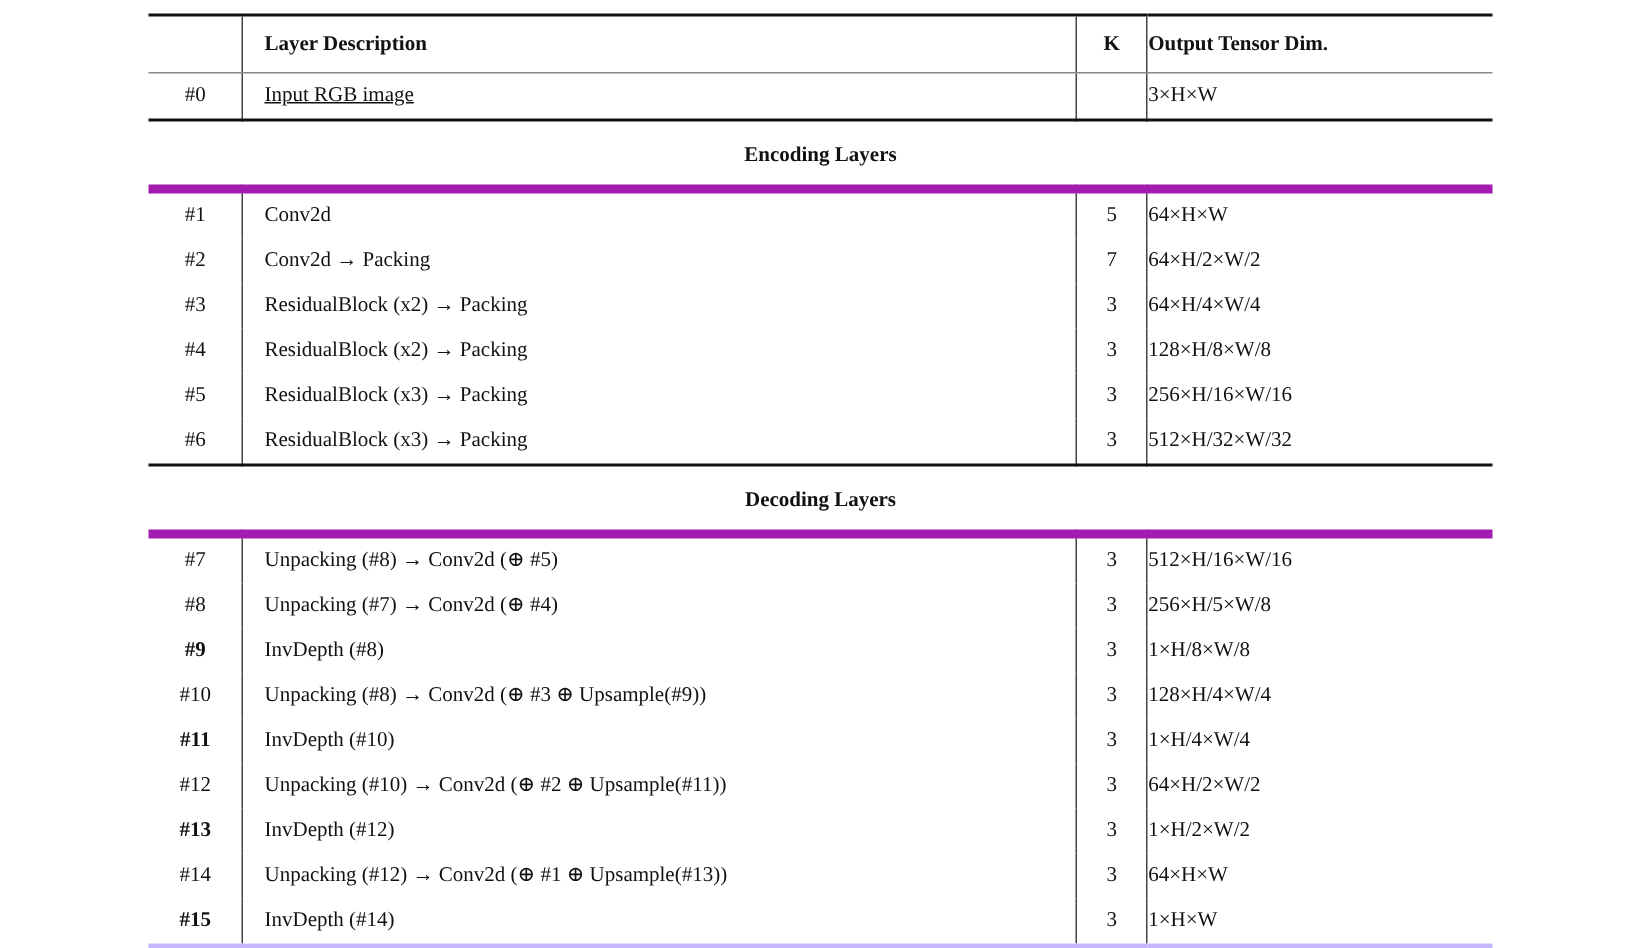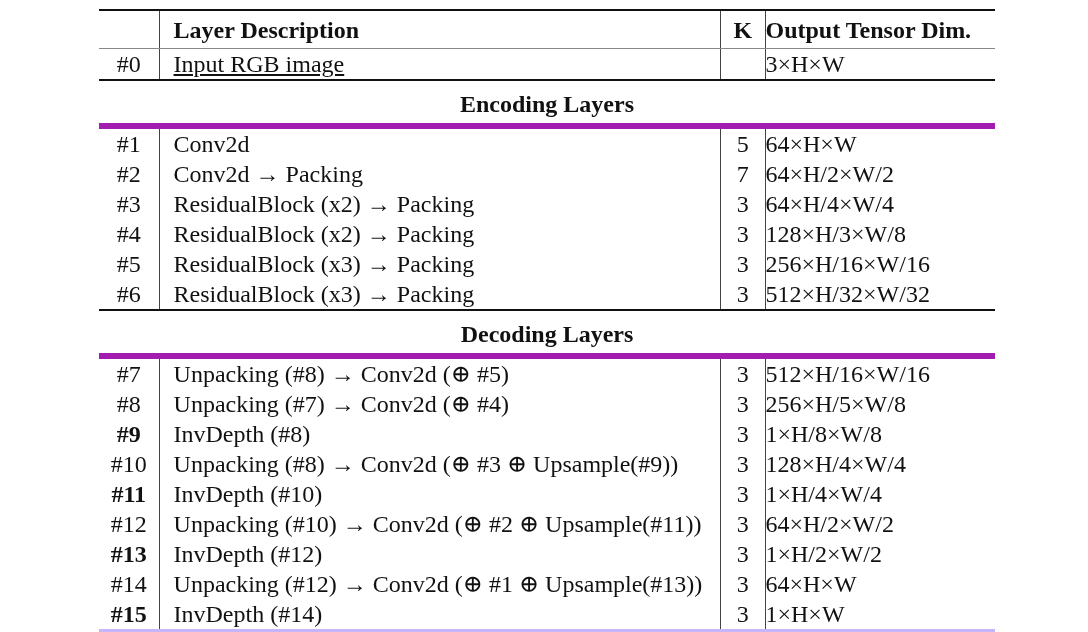--- a/index.html
+++ b/index.html
@@ -17,21 +17,21 @@
     }
     .table-wrap {
       position: absolute;
       left: 99px;
       top: 9px;
       width: 896px;
     }
     table {
       border-collapse: collapse;
       width: 896px;
-      font-size: 24px;
+      font-size: 14px;
       line-height: 30px;
     }
     td, th {
       padding: 0;
       height: 30px;
       white-space: nowrap;
     }
     .top-rule { border-top: 2px solid #111; }
     .head th { font-weight: bold; height: 37px; }
     .head-sep td, .head-sep th { border-bottom: 1px solid #888; }
@@ -91,21 +91,21 @@
         <tr>
           <td class="col-id vline-id">#3</td>
           <td class="col-desc">ResidualBlock (x2) → Packing</td>
           <td class="col-k vline-k-l vline-k-r">3</td>
           <td class="col-out">64×H/4×W/4</td>
         </tr>
         <tr>
           <td class="col-id vline-id">#4</td>
           <td class="col-desc">ResidualBlock (x2) → Packing</td>
           <td class="col-k vline-k-l vline-k-r">3</td>
-          <td class="col-out">128×H/3×W/8</td>
+          <td class="col-out">128×H/8×W/8</td>
         </tr>
         <tr>
           <td class="col-id vline-id">#5</td>
           <td class="col-desc">ResidualBlock (x3) → Packing</td>
           <td class="col-k vline-k-l vline-k-r">3</td>
           <td class="col-out">256×H/16×W/16</td>
         </tr>
         <tr>
           <td class="col-id vline-id">#6</td>
           <td class="col-desc">ResidualBlock (x3) → Packing</td>

